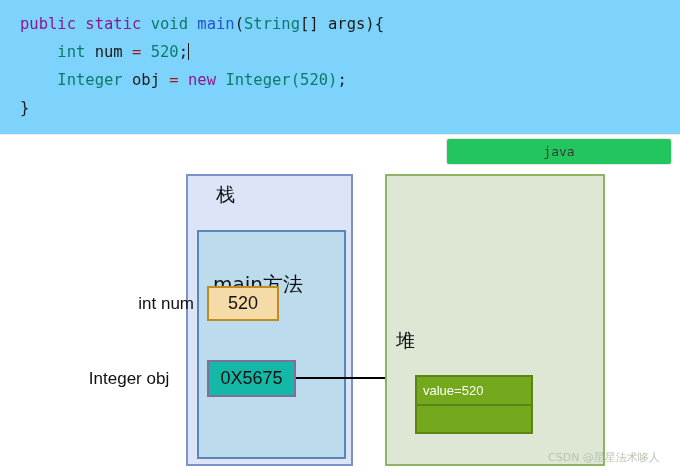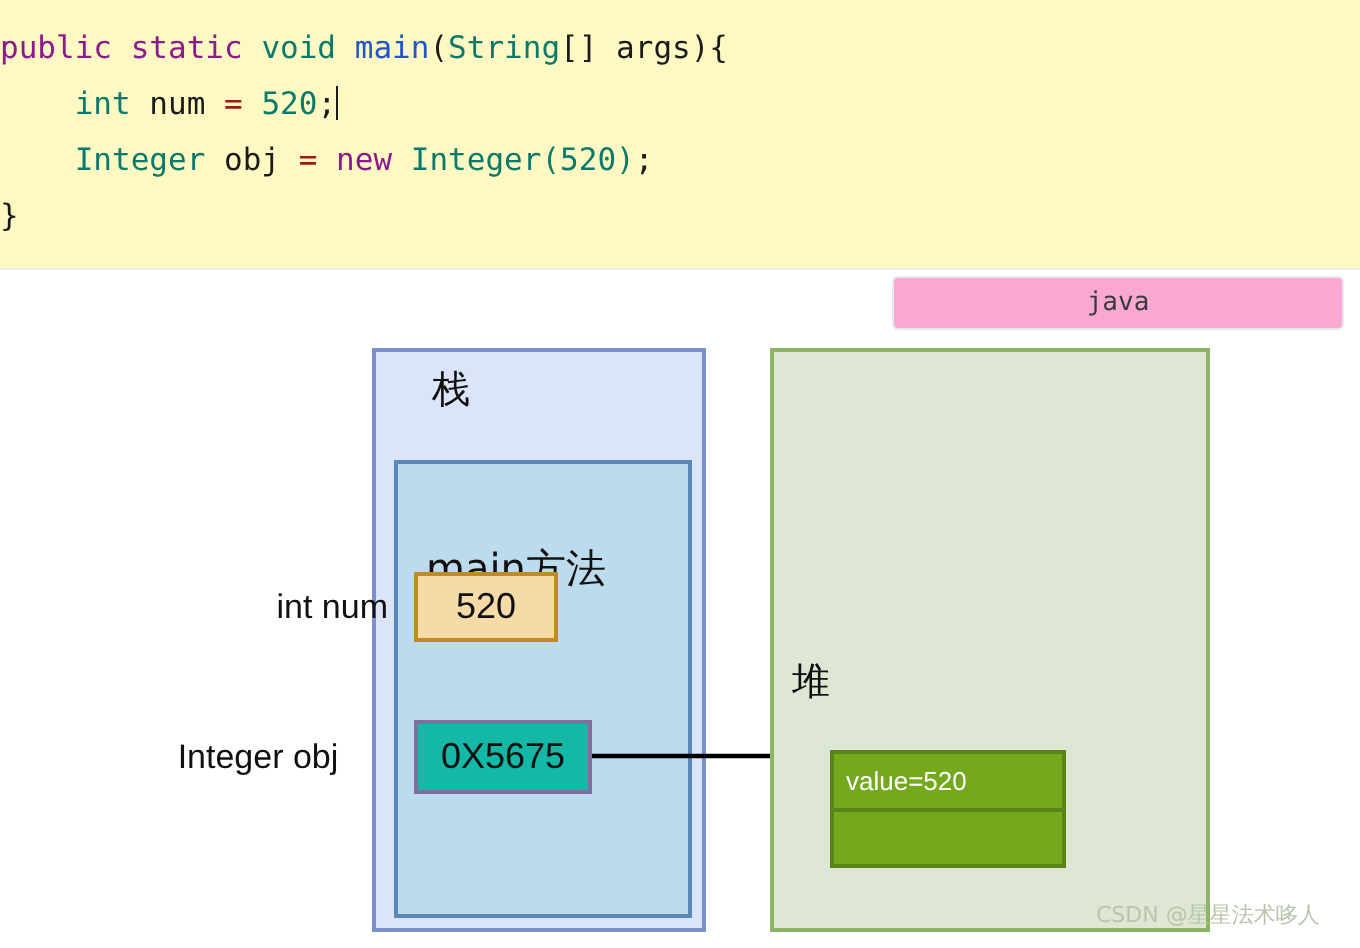--- a/index.html
+++ b/index.html
@@ -15,24 +15,24 @@
     font-family: "Liberation Sans", sans-serif;
   }
 
   
   #code-block {
     position: absolute;
     left: 0;
     top: 0;
     width: 680px;
     height: 135px;
-    background: #fef9c3;
+    background: #7dd3fc;
     border-bottom: 1px solid #ececec;
     box-sizing: border-box;
-    padding: 10px 0 0 0;
+    padding: 10px 0 0 20px;
     font-family: "DejaVu Sans Mono", "Liberation Mono", monospace;
     font-size: 15.5px;
     line-height: 28px;
     white-space: pre;
   }
   #code-block .ln { display: block; height: 28px; }
   .tok-kw      { color: #8b1a8b; }   
   .tok-type    { color: #0b7a6b; }   
   .tok-fn      { color: #2255cc; }   
   .tok-plain   { color: #1b1b1b; }   
@@ -47,21 +47,21 @@
     margin-left: 0px;
   }
 
   
   #lang-tag {
     position: absolute;
     left: 446px;
     top: 138px;
     width: 226px;
     height: 27px;
-    background: #f9a8d4;
+    background: #22c55e;
     border: 1px solid #e8e8e8;
     border-radius: 3px;
     box-sizing: border-box;
     display: flex;
     align-items: center;
     justify-content: center;
     font-family: "DejaVu Sans Mono", "Liberation Mono", monospace;
     font-size: 13px;
     color: #3a3a3a;
   }

